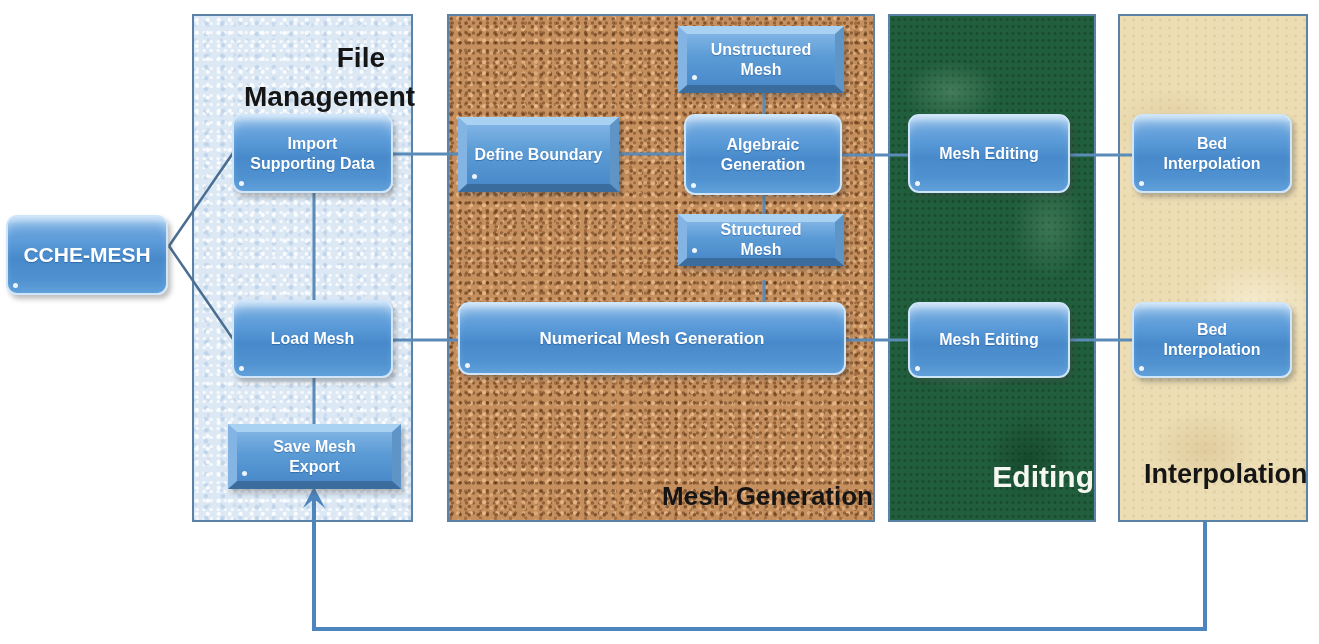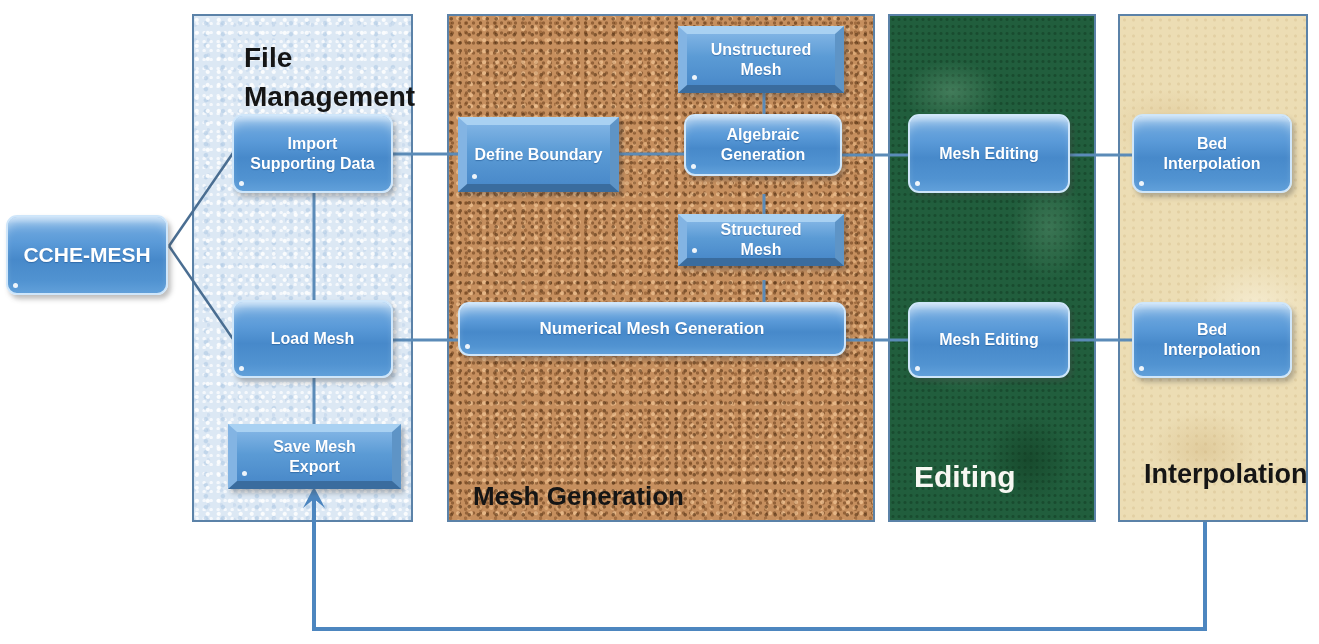--- a/index.html
+++ b/index.html
@@ -41,21 +41,21 @@
   .panel-parchment{
     background-color:#ecddb4;
     background-image:
       radial-gradient(ellipse 85px 55px at 28% 22%, rgba(213,183,128,.42), transparent 70%),
       radial-gradient(ellipse 95px 65px at 72% 58%, rgba(251,245,227,.6), transparent 70%),
       radial-gradient(ellipse 75px 55px at 45% 86%, rgba(204,174,118,.38), transparent 70%),
       radial-gradient(circle at 50% 50%, rgba(196,166,112,.25) 0 1px, transparent 2px);
     background-size:auto,auto,auto,9px 8px;
   }
   .panel-title{
-    position:absolute;left:0;right:0;text-align:left;font-weight:bold;
+    position:absolute;left:0;right:0;text-align:right;font-weight:bold;
     color:#151515;letter-spacing:0;margin-left:24px;
   }
   .pt-file{top:22px;font-size:28px;line-height:39px;padding:0 26px;}
   .pt-mesh{bottom:8px;font-size:26px;}
   .pt-editing{bottom:26px;font-size:30px;color:#f7f7f2;}
   .pt-interp{bottom:30px;font-size:27px;}
   
   .node{
     position:absolute;z-index:3;display:flex;align-items:center;justify-content:center;
     text-align:center;color:#ffffff;font-weight:bold;font-size:16px;line-height:1.25;
@@ -145,29 +145,29 @@
   </div>
 
   <div class="node node-bevel" style="left:458px;top:117px;width:161px;height:75px;">
     <span>Define Boundary</span>
   </div>
 
   <div class="node node-bevel" style="left:678px;top:26px;width:166px;height:67px;padding:0 14px;">
     <span>Unstructured Mesh</span>
   </div>
 
-  <div class="node node-round" style="left:684px;top:114px;width:158px;height:62px;padding:4px 20px;">
+  <div class="node node-round" style="left:684px;top:114px;width:158px;height:81px;padding:4px 20px;">
     <span>Algebraic Generation</span>
   </div>
 
   <div class="node node-bevel" style="left:678px;top:214px;width:166px;height:52px;padding:0 22px;">
     <span>Structured Mesh</span>
   </div>
 
-  <div class="node node-round node-wide" style="left:458px;top:302px;width:388px;height:54px;">
+  <div class="node node-round node-wide" style="left:458px;top:302px;width:388px;height:73px;">
     <span>Numerical Mesh Generation</span>
   </div>
 
   <div class="node node-round" style="left:908px;top:114px;width:162px;height:79px;">
     <span>Mesh Editing</span>
   </div>
 
   <div class="node node-round" style="left:908px;top:302px;width:162px;height:76px;">
     <span>Mesh Editing</span>
   </div>

